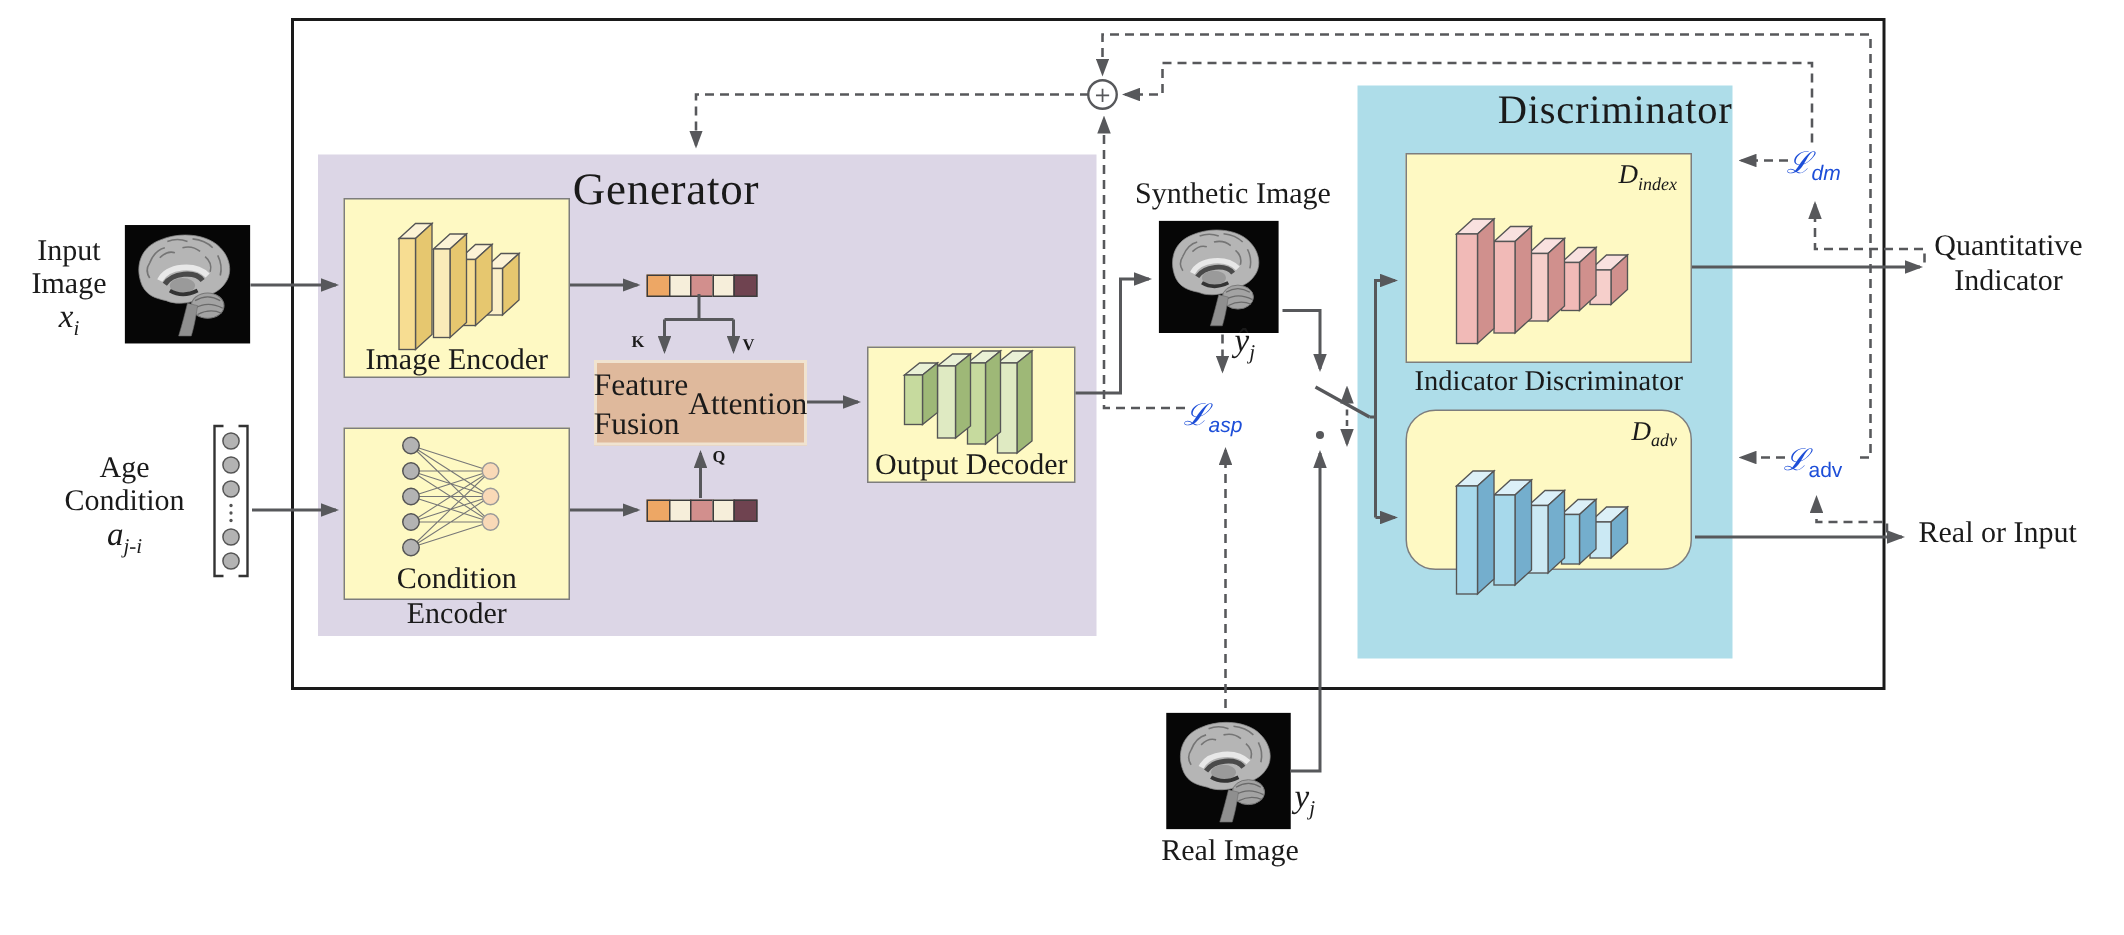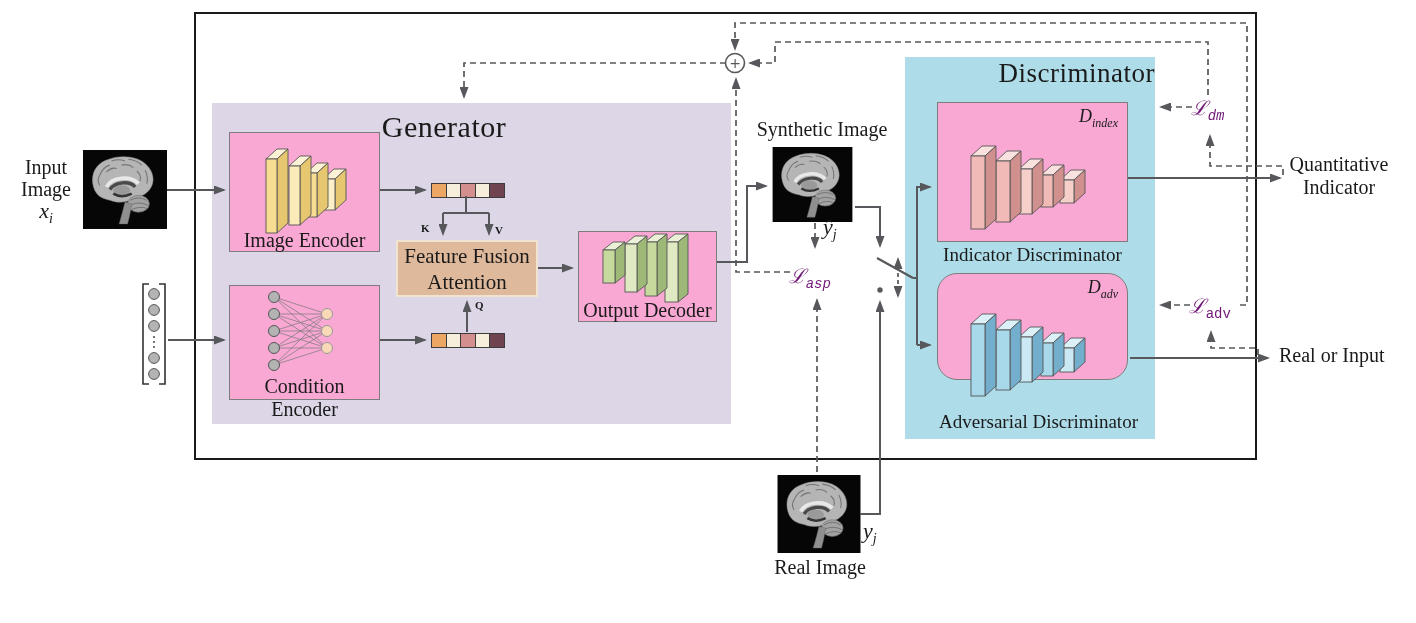--- a/index.html
+++ b/index.html
@@ -3,33 +3,33 @@
 <meta charset="utf-8">
 <style>
   html,body{margin:0;padding:0;background:#ffffff;}
   #canvas{position:relative;width:1416px;height:623px;background:#ffffff;overflow:hidden;
           font-family:"Liberation Serif","DejaVu Serif",serif;color:#1a1a1a;}
   .abs{position:absolute;}
   .outer-box{left:194px;top:12px;width:1059px;height:444px;border:2.2px solid #1a1a1a;}
   .gen-panel{left:212px;top:103px;width:519px;height:321px;background:#DCD6E6;}
   .disc-panel{left:905px;top:57px;width:250px;height:382px;background:#AEDDE9;}
   .panel-title{text-align:center;font-size:30px;letter-spacing:0.5px;}
-  .module-box{background:#f9a8d4;border:1.2px solid #7d7d7d;box-sizing:border-box;}
+  .module-box{background:#fef9c3;border:1.2px solid #7d7d7d;box-sizing:border-box;}
   .module-label{position:absolute;left:0;right:0;text-align:center;font-size:20px;}
   .attn-box{left:396px;top:240px;width:142px;height:57px;background:#DFB99C;border:2px solid #F0E3D0;
-            box-sizing:border-box;display:flex;flex-direction:column;align-items:center;justify-content:center;
+            box-sizing:border-box;display:flex;flex-direction:row;align-items:center;justify-content:center;
             font-size:21px;line-height:26px;}
   .fv{display:flex;}
   .fv span{width:13.6px;height:13px;border:1px solid #3c3c3c;margin-left:-1px;}
   .c1{background:#EDA765;} .c2{background:#F6EEDA;} .c3{background:#D28F8D;} .c4{background:#F6EEDA;} .c5{background:#6F4350;}
   .kqv{font-size:11px;font-weight:bold;font-family:"Liberation Serif",serif;}
   .side-label{text-align:center;font-size:20px;line-height:22px;}
   .math{font-style:italic;font-size:22px;}
   .math sub,.loss sub{font-size:14px;}
-  .loss{color:#701a75;font-size:20px;font-style:italic;font-family:Liberation Mono, monospace;}
+  .loss{color:#1d4ed8;font-size:20px;font-style:italic;font-family:Liberation Sans, sans-serif;}
   .loss .up{font-style:normal;}
   .dtag{font-style:italic;font-size:18px;text-align:right;}
   .dtag sub{font-size:12px;}
   .out-label{font-size:20px;line-height:23px;}
   svg{display:block;}
   #overlay{pointer-events:none;}
 </style>
 </head>
 <body>
 
@@ -236,31 +236,35 @@
             <rect x="58" y="56" width="14" height="60" fill="#A7D9EB"></rect>
           </g>
         <g>
             <path d="M33,50 l11,-10 h14 l-11,10 Z" fill="#DCF0F8"></path>
             <path d="M47,50 l11,-10 v72 l-11,10 Z" fill="#74AECD"></path>
             <rect x="33" y="50" width="14" height="72" fill="#A7D9EB"></rect>
           </g>
       </g>
     </svg>
   </div>
-  <div class="abs side-label" style="left:925px;top:411px;width:227px;font-size:19px;">Adversarial Discriminator</div>
 
   <div class="abs side-label" style="left:10px;top:156px;width:72px;">
     <div>Input</div>
     <div>Image</div>
     <div class="math"><span>x</span><sub>i</sub></div>
   </div>
   <svg class="abs" style="left:83px;top:149px;" width="84" height="81">
       <use href="#brainshape" width="84" height="81"></use>
     </svg>
 
+  <div class="abs side-label" style="left:28px;top:301px;width:110px;">
+    <div>Age</div>
+    <div>Condition</div>
+    <div class="math"><span>a</span><sub>j-i</sub></div>
+  </div>
   <svg class="abs" style="left:140px;top:281px;" width="28" height="106" viewBox="0 0 28 106">
     <g fill="none" stroke="#333" stroke-width="1.6">
         <path d="M9,3 H3 V103 H9"></path>
         <path d="M19,3 H25 V103 H19"></path>
       </g>
     <g fill="#B3B3B3" stroke="#555" stroke-width="1">
       <circle cx="14" cy="13" r="5.4"></circle>
         <circle cx="14" cy="29" r="5.4"></circle>
         <circle cx="14" cy="45" r="5.4"></circle>
       <circle cx="14" cy="77" r="5.4"></circle>

